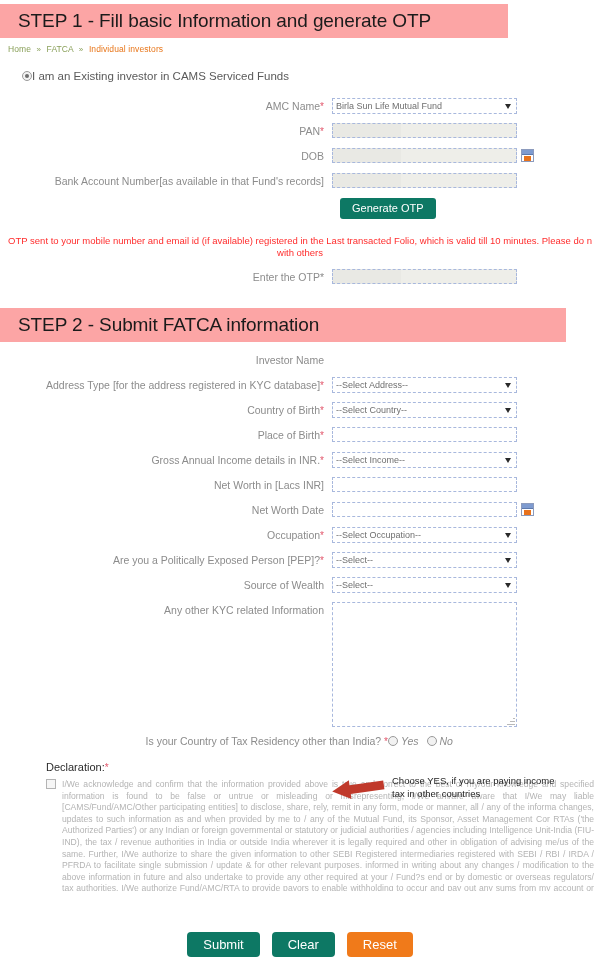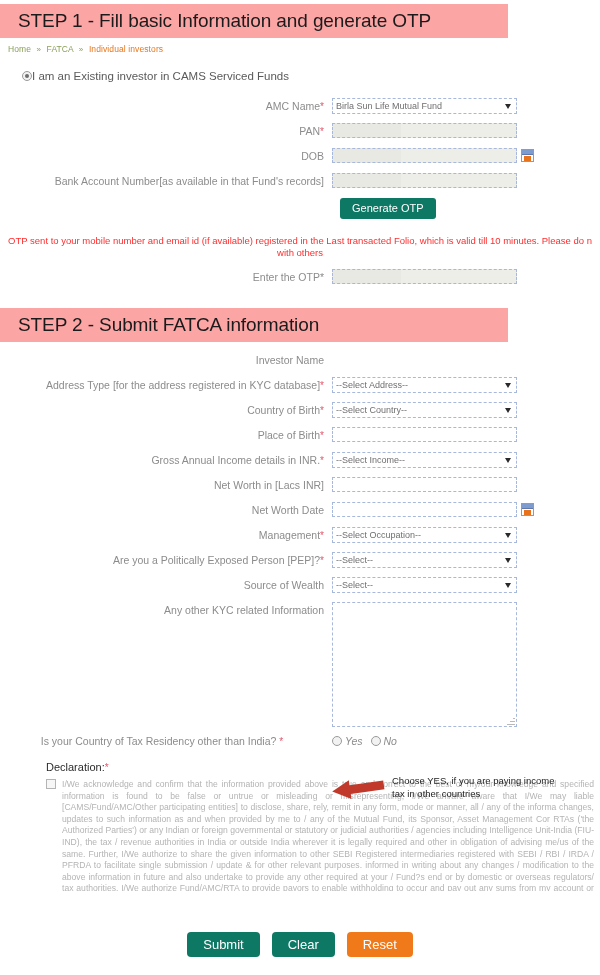--- a/index.html
+++ b/index.html
@@ -22,21 +22,21 @@
     padding-left:18px;
     box-sizing:border-box;
   }
   .step-banner .t{
     font-size:19px;
     color:#1b1b1b;
     font-weight:normal;
     letter-spacing:-0.1px;
   }
   #step1-banner{width:508px;margin-top:4px;}
-  #step2-banner{width:508px;}
+  #step2-banner{width:566px;}
 
   
   .breadcrumb{
     padding:6px 0 4px 8px;
     font-size:8.5px;
     color:#8aa05a;
     letter-spacing:.1px;
   }
   .breadcrumb span{display:inline;}
   .bc-sep{color:#8aa05a;margin:0 3px;font-size:8px;}
@@ -184,21 +184,21 @@
     margin:16px 0 10px 0;
     padding:0 2px;
     white-space:nowrap;
     overflow:hidden;
   }
   .otp-msg .l2{white-space:normal;}
 
   
   .tax-row{display:flex;align-items:center;margin-top:4px;}
   .tax-label{
-    width:332px;text-align:center;padding-right:8px;
+    width:388px;text-align:right;
     box-sizing:border-box;font-size:10.5px;color:#8c8c8c;white-space:nowrap;
   }
   .yn{display:flex;align-items:center;font-size:10.5px;color:#8c8c8c;}
   .yn label{margin:0 8px 0 3px;font-style:italic;}
 
   
   .annot{
     position:absolute;
     left:392px;top:770px;
     font-size:9.5px;
@@ -394,21 +394,21 @@
     <div class="frow">
       <div class="flabel">Net Worth Date</div>
       <div class="fctl with-cal">
         <input class="tbox plain" type="text" value="" style="">
         <span class="cal-ico"></span>
       </div>
     </div>
 
     <div class="frow">
       <div class="flabel">
-        <span>Management</span><span class="req">*</span>
+        <span>Occupation</span><span class="req">*</span>
       </div>
       <div class="fctl">
         <div class="sel">
           <span class="cap">--Select Occupation--</span>
           <span class="arw"></span>
         </div>
       </div>
     </div>
 
     <div class="frow">

